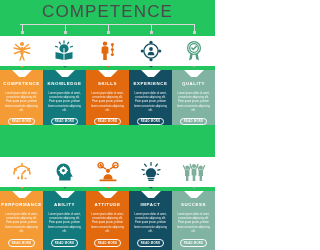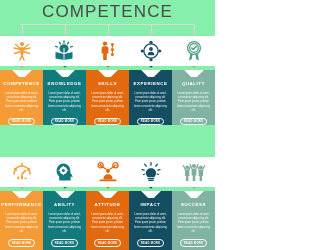--- a/index.html
+++ b/index.html
@@ -2,21 +2,21 @@
 <html><head>
 <meta charset="utf-8">
 <style>
   * { box-sizing: border-box; margin: 0; padding: 0; }
   html, body {
     width: 215px; height: 250px;
     background: #ffffff;
     font-family: "Liberation Sans", sans-serif;
     overflow: hidden;
   }
-  #page { position: relative; width: 215px; height: 212px; background: #86efac; }
+  #page { position: relative; width: 215px; height: 212px; background: #22c55e; }
 
   
   .title {
     position: absolute; top: 2px; left: 0; width: 215px;
     text-align: center;
     font-size: 17px;
     font-weight: 300;
     letter-spacing: 1.1px;
     color: #4a4a4a;
     font-family: "Liberation Sans", sans-serif;

